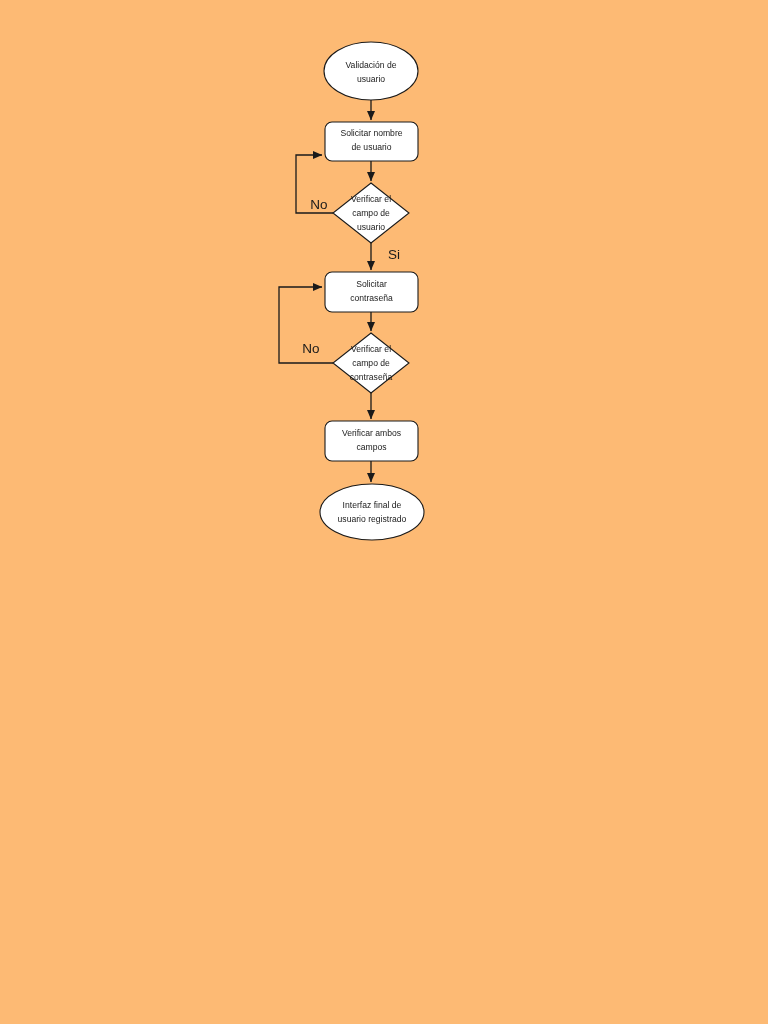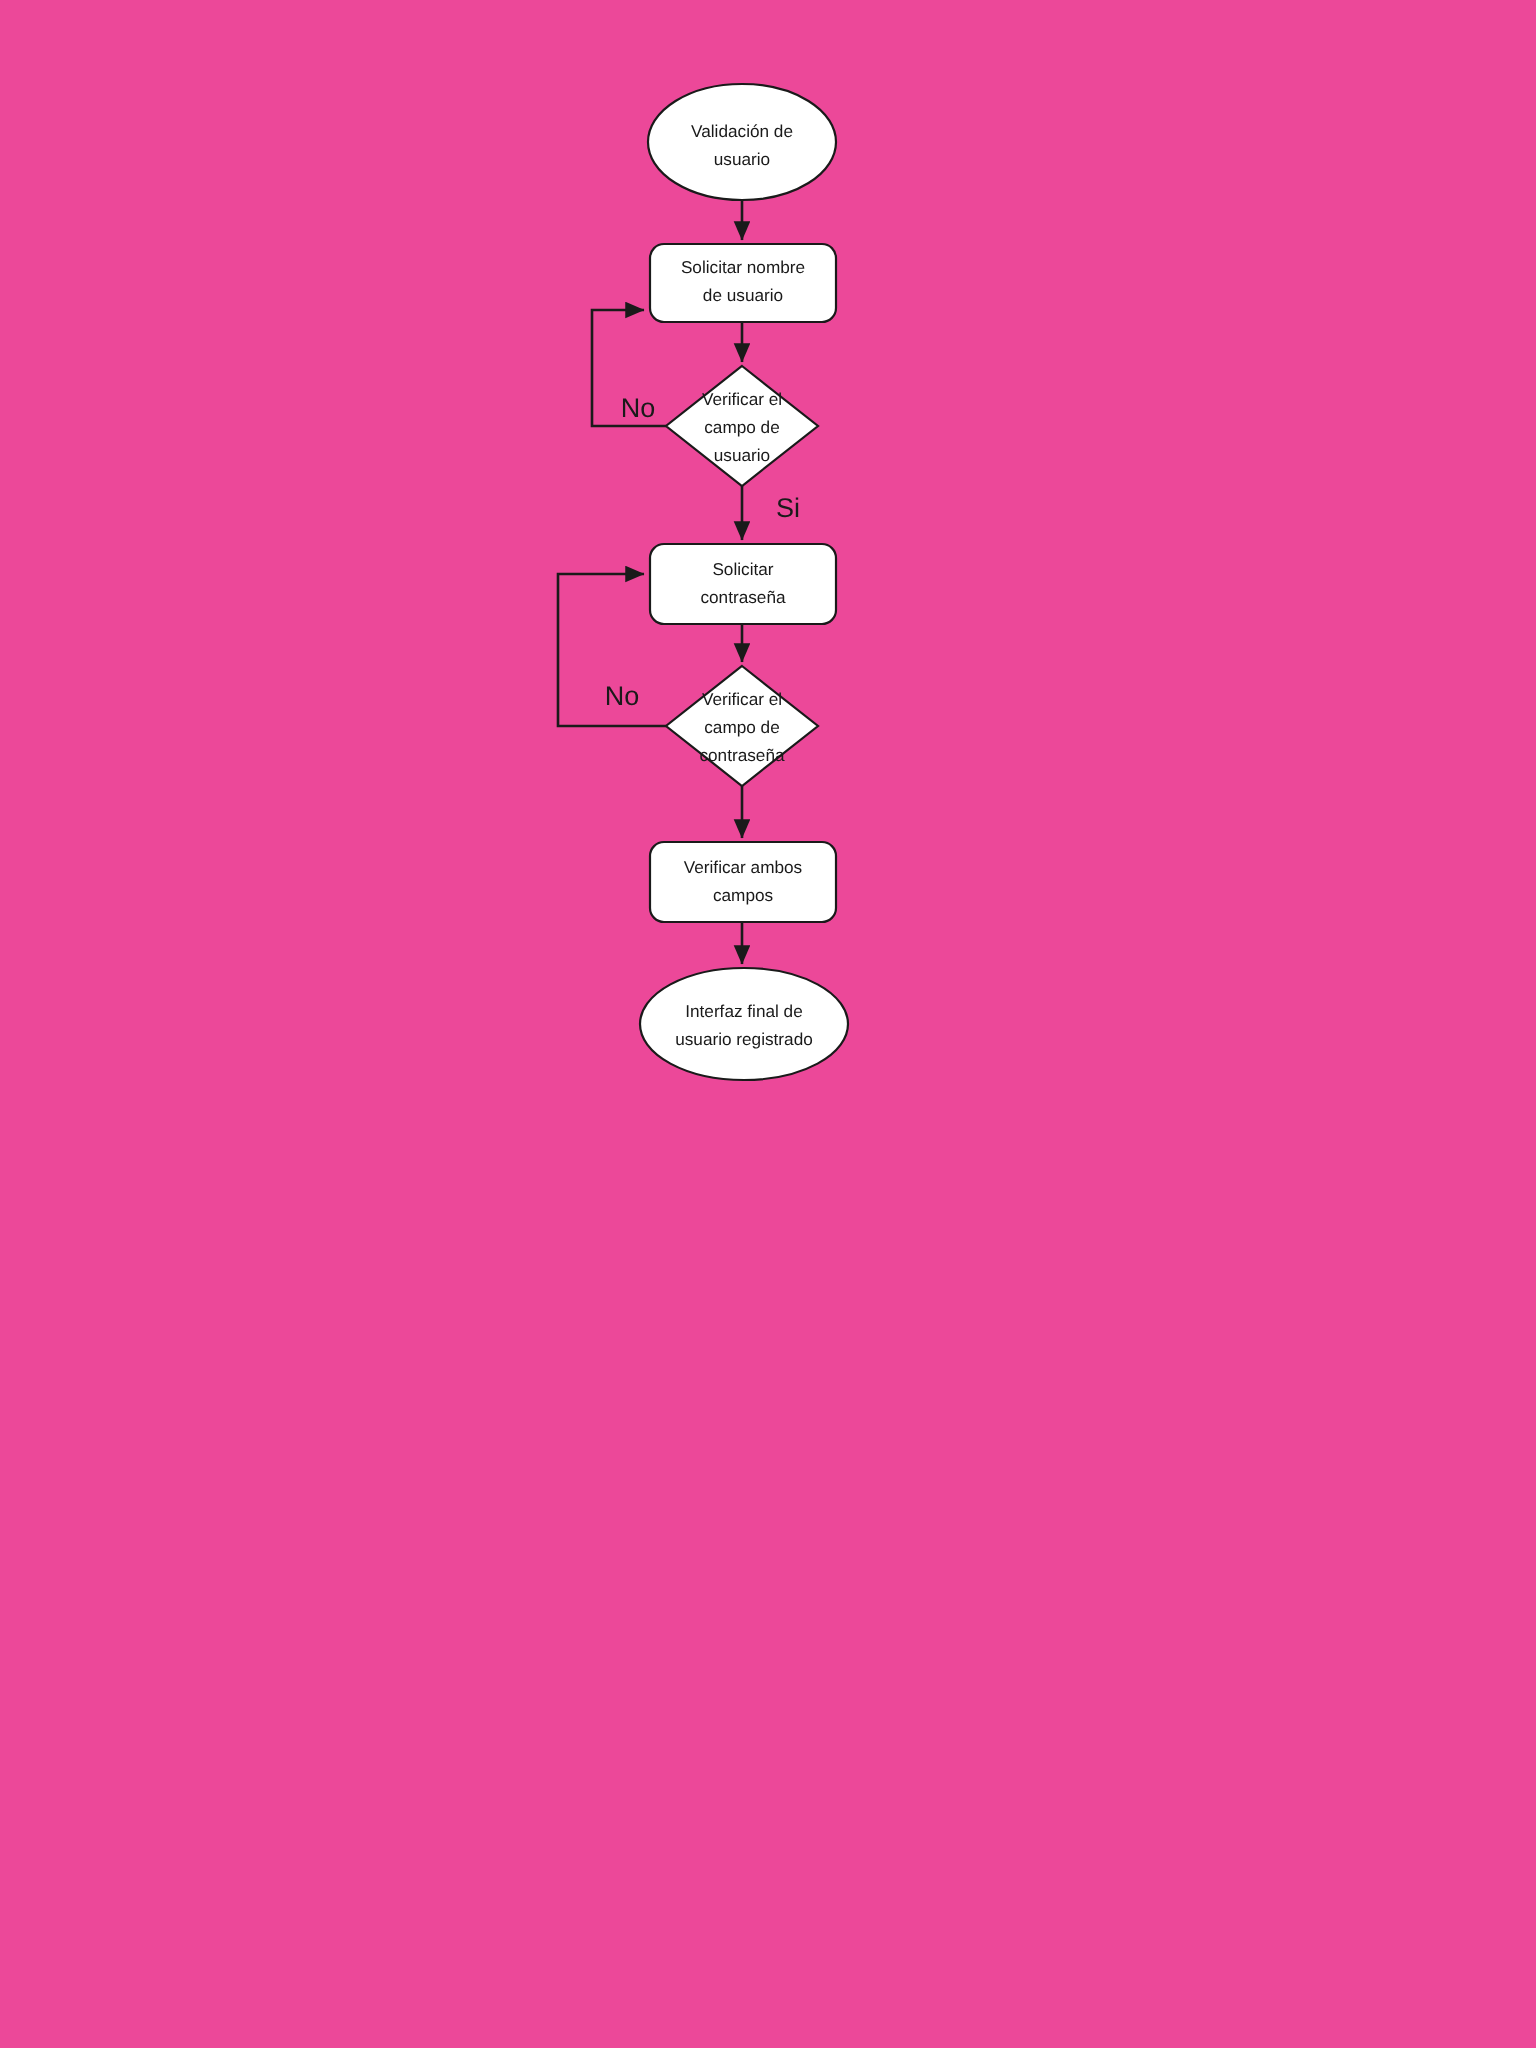--- a/index.html
+++ b/index.html
@@ -13,21 +13,21 @@
     position: relative;
     overflow: hidden;
     font-family: "Liberation Sans", sans-serif;
   }
   #page {
     position: absolute;
     left: 0;
     top: 0;
     width: 768px;
     height: 1024px;
-    background: #ec4899;
+    background: #fdba74;
   }
   #flow-svg {
     position: absolute;
     left: 0;
     top: 0;
     width: 768px;
     height: 1024px;
     display: block;
   }
   .node-shape {

